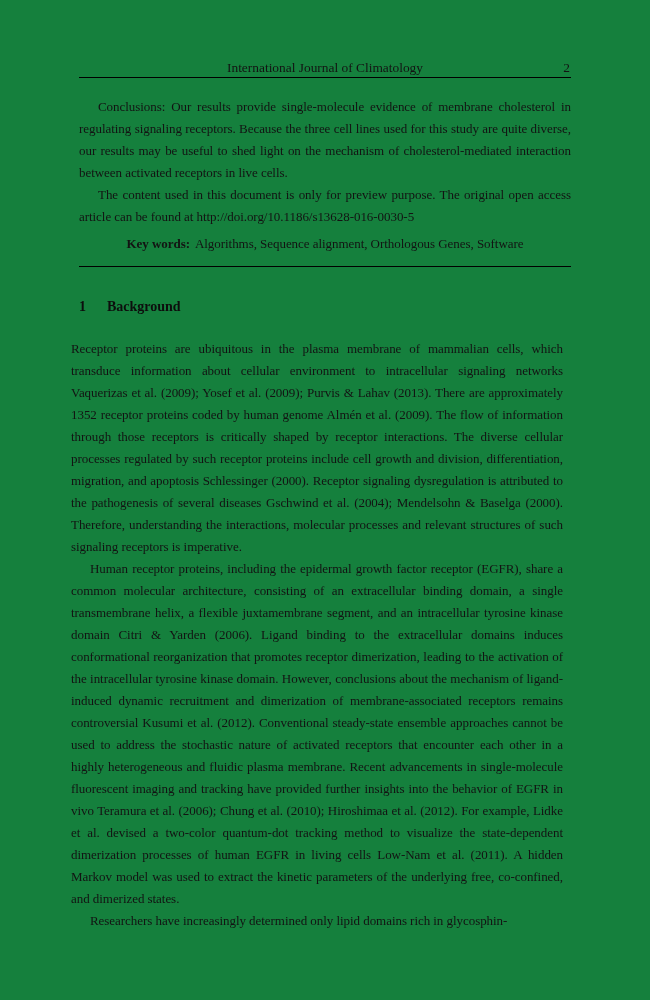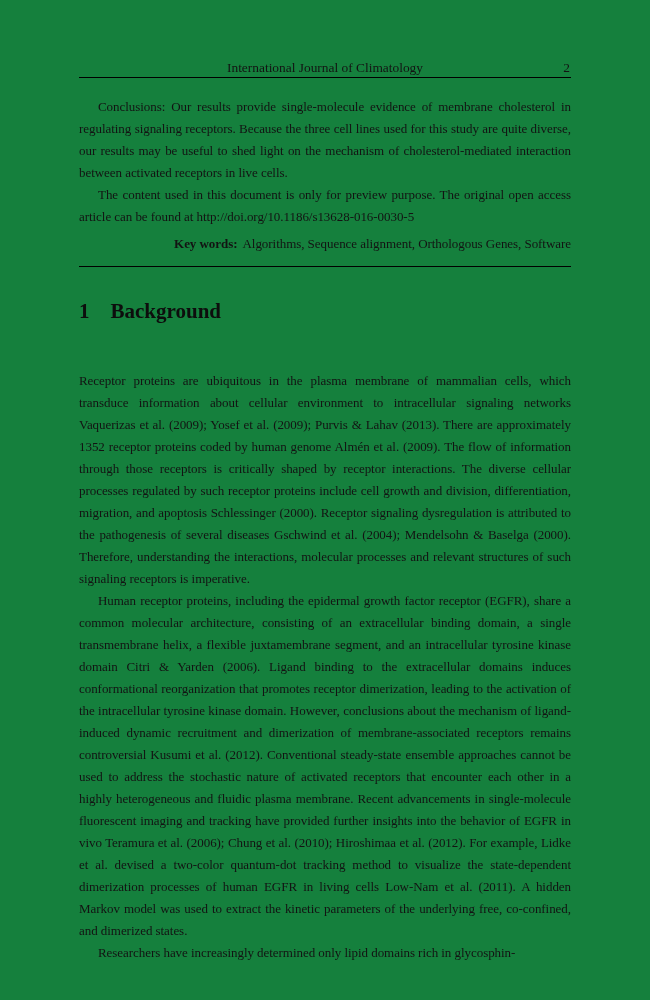--- a/index.html
+++ b/index.html
@@ -48,48 +48,47 @@
     margin: 0;
     font-size: 13px;
     line-height: 22px;
     text-align: justify;
     letter-spacing: -0.05px;
   }
   .indent { text-indent: 19px; }
   .noindent { text-indent: 0; }
   .keywords {
     margin-top: 5px;
-    text-align: right;
+    text-align: center;
     text-indent: 0;
   }
   .kw-label {
     font-weight: bold;
     margin-right: 5px;
   }
   .doi { color: inherit; text-decoration: none; }
   .section-heading {
     position: absolute;
     left: 79px;
     top: 299px;
     margin: 0;
     width: 492px;
-    font-size: 21px;
+    font-size: 14px;
     font-weight: bold;
     color: #0d0d0d;
   }
   .sec-num {
     display: inline-block;
     margin-right: 21px;
   }
   .body-text {
     position: absolute;
-    left: 79px;
+    left: 71px;
     top: 338px;
     width: 492px;
-    margin-top: 32px;
   }
 </style>
 </head>
 <body>
 
 <div class="page">
 
   <div class="running-header">
     <span class="journal">International Journal of Climatology</span>
     <span class="pagenum">2</span>

